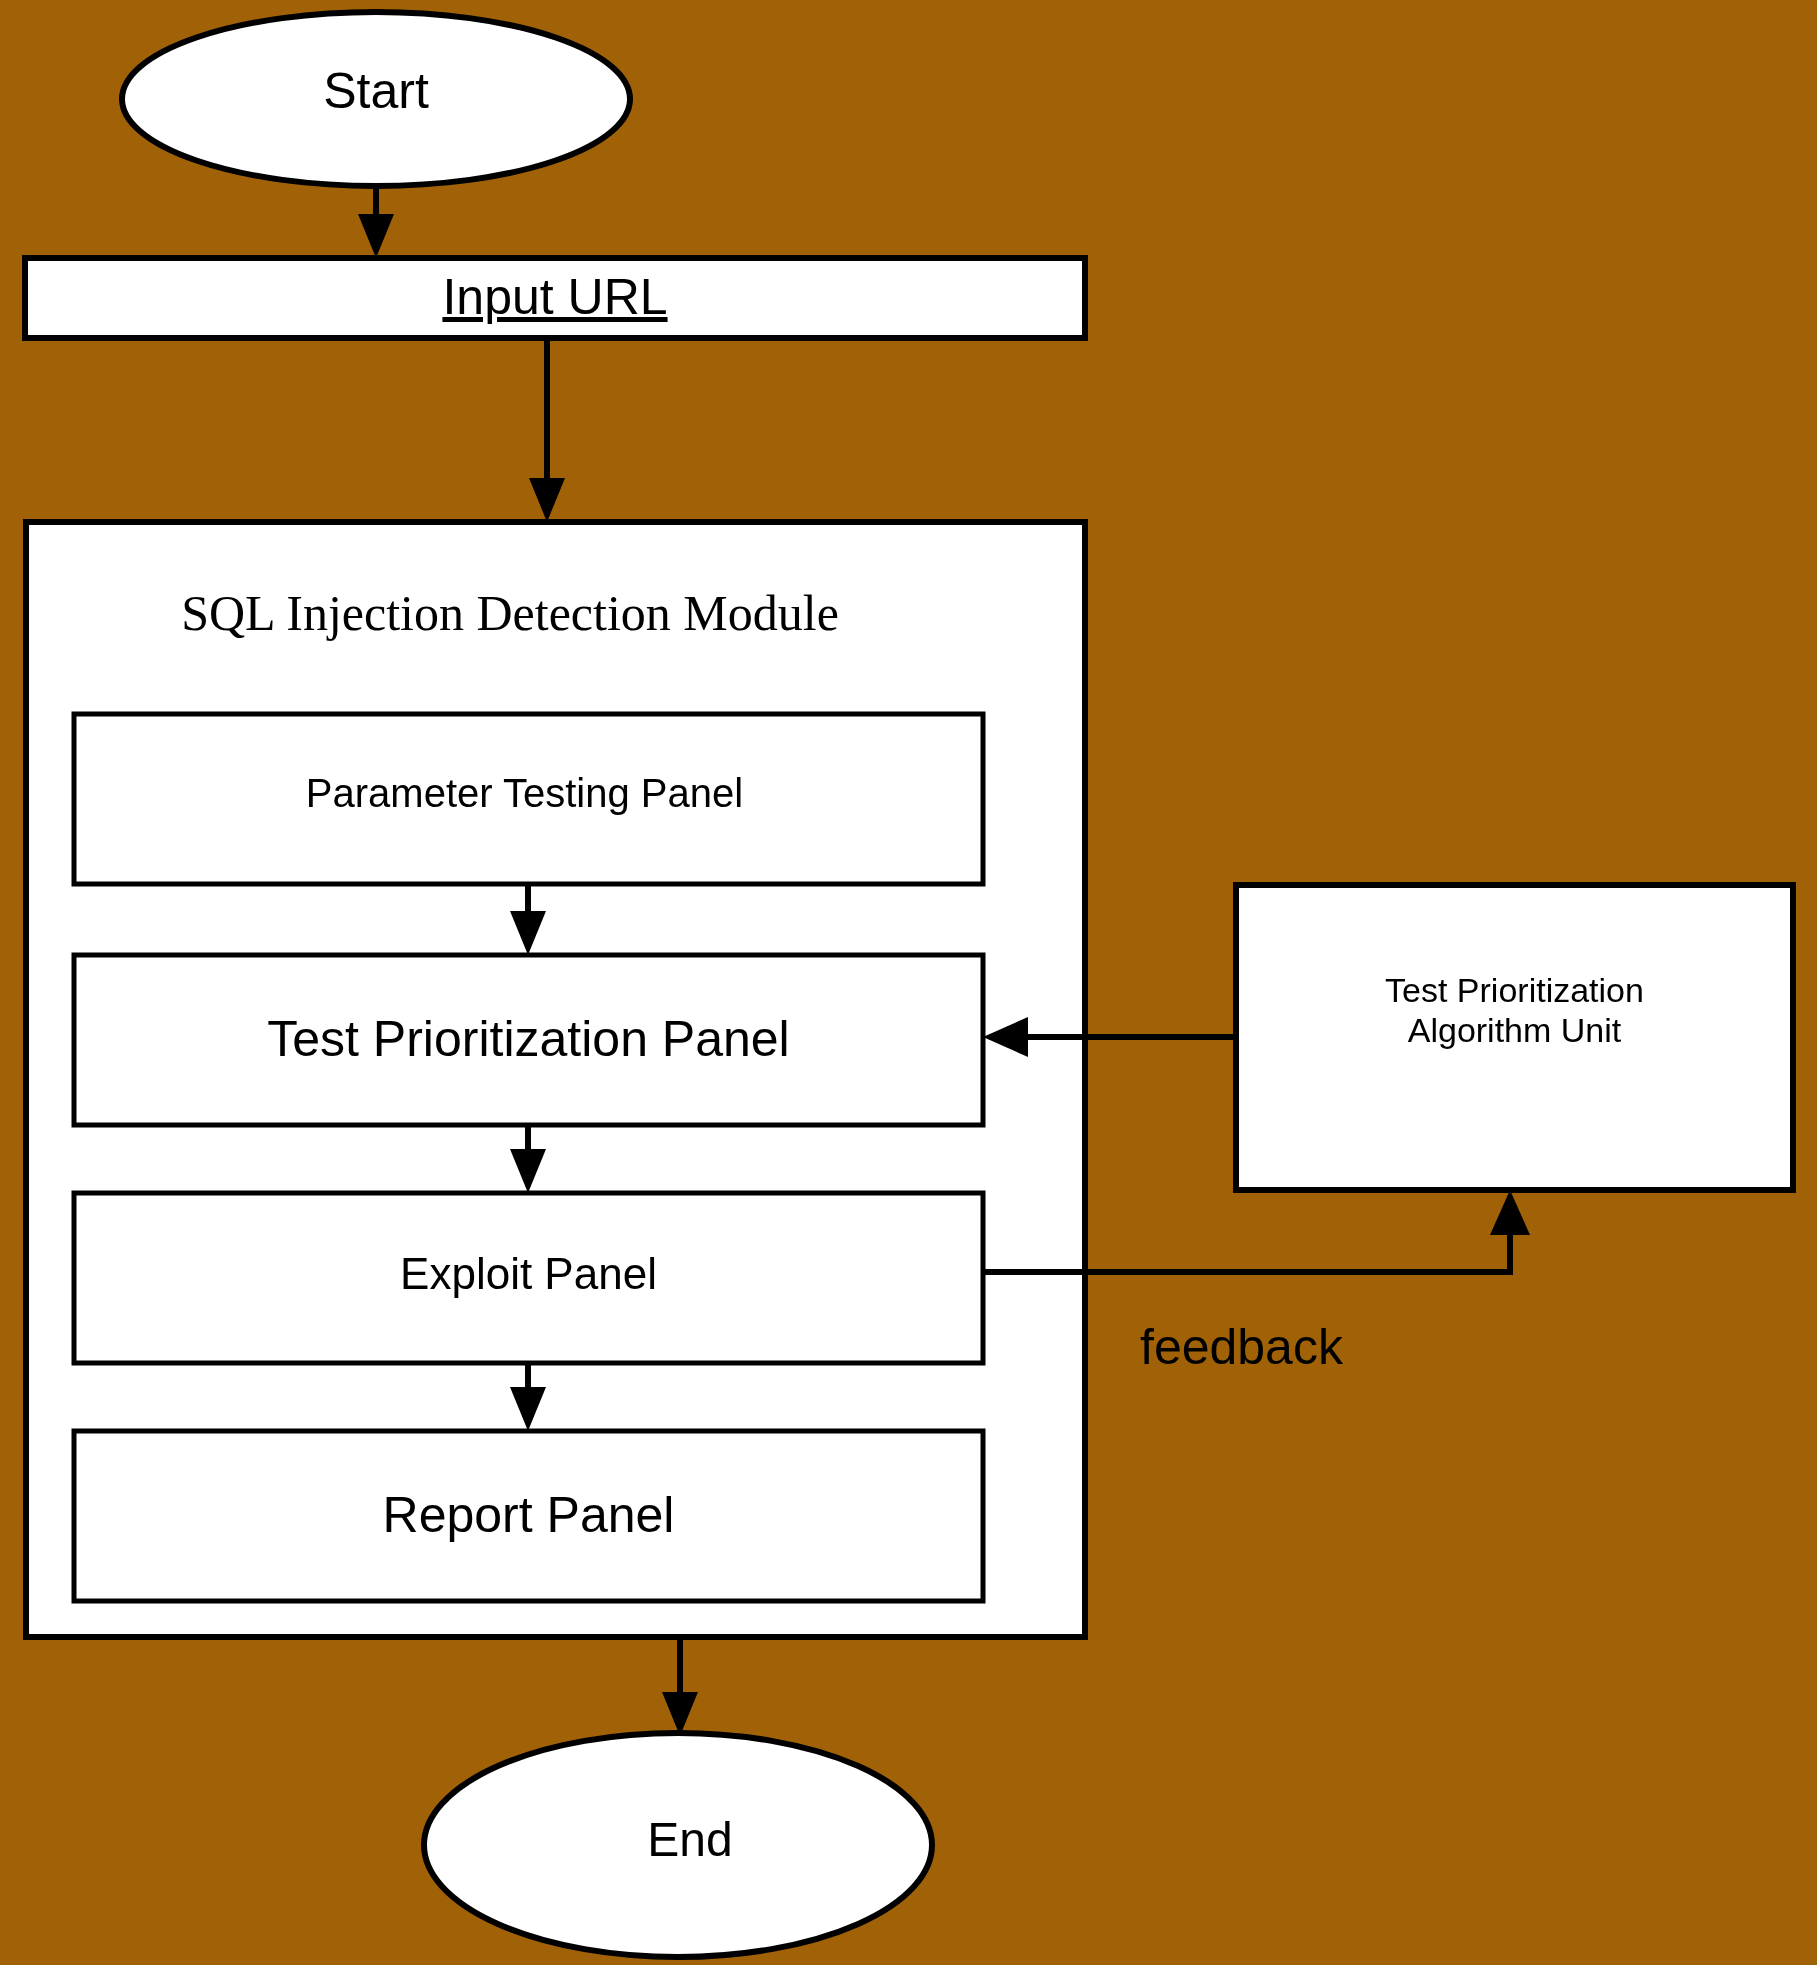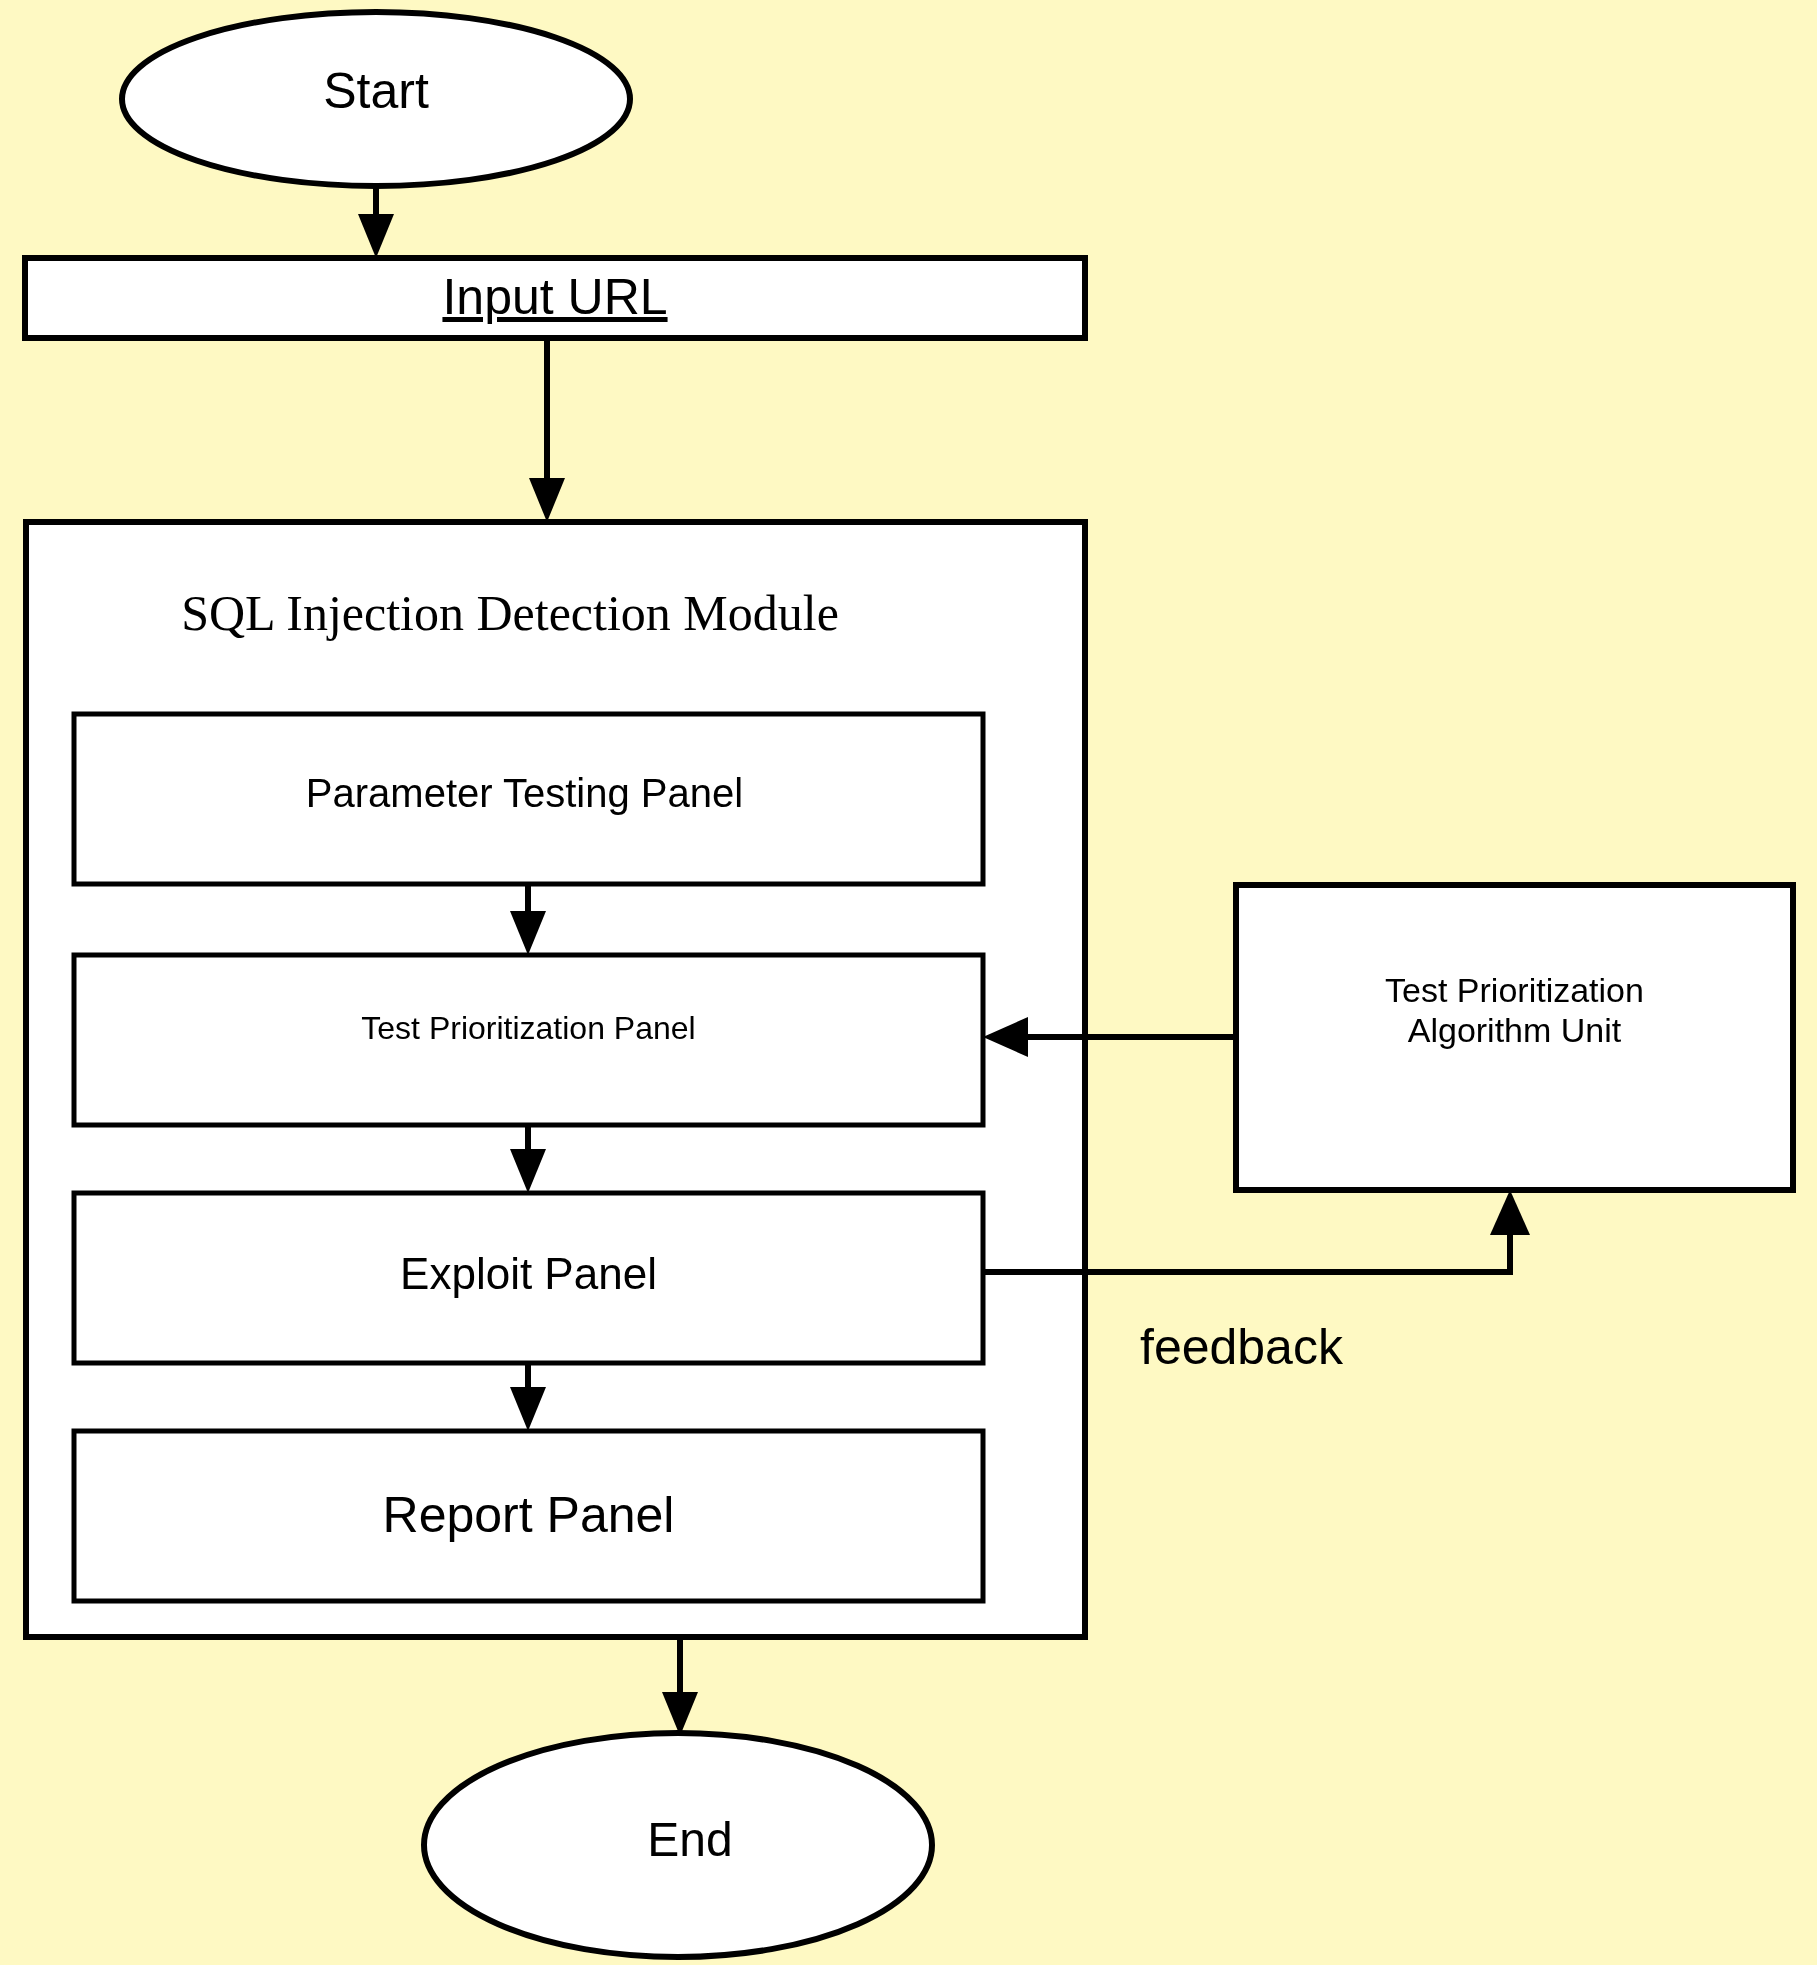--- a/index.html
+++ b/index.html
@@ -4,21 +4,21 @@
 <style>
   html, body {
     margin: 0;
     padding: 0;
     background: #ffffff;
   }
   #canvas {
     position: relative;
     width: 1817px;
     height: 1965px;
-    background: #fef9c3;
+    background: #a16207;
     font-family: "Liberation Sans", sans-serif;
     overflow: hidden;
   }
   #flow-svg {
     position: absolute;
     top: 0;
     left: 0;
     width: 1817px;
     height: 1965px;
   }
@@ -50,21 +50,21 @@
     font-family: "Liberation Sans", sans-serif;
     font-weight: 400;
     line-height: 1.18;
     white-space: pre-line;
     pointer-events: none;
   }
   .lbl-start   { left: 122px;  top: 62px;   width: 508px; font-size: 50px; }
   .lbl-input   { left: 25px;   top: 268px;  width: 1060px; font-size: 50px; text-decoration: underline; }
   .lbl-module  { left: 60px;   top: 584px;  width: 900px;  font-size: 50px; text-align: center; font-family: Liberation Serif, serif; }
   .lbl-p1      { left: 70px;   top: 770px;  width: 909px; font-size: 40px; }
-  .lbl-p2      { left: 74px;   top: 1010px; width: 909px; font-size: 32px; }
+  .lbl-p2      { left: 74px;   top: 1010px; width: 909px; font-size: 50px; }
   .lbl-p3      { left: 74px;   top: 1248px; width: 909px; font-size: 44px; }
   .lbl-p4      { left: 74px;   top: 1486px; width: 909px; font-size: 50px; }
   .lbl-algo    { left: 1236px; top: 970px;  width: 557px; font-size: 34px; }
   .lbl-feedback{ left: 1140px; top: 1310px; width: 300px; font-size: 50px; text-align: left; margin-top: 8px; }
   .lbl-end     { left: 436px;  top: 1812px; width: 508px; font-size: 48px; }
 </style>
 </head>
 <body>
 
 <div id="canvas">

